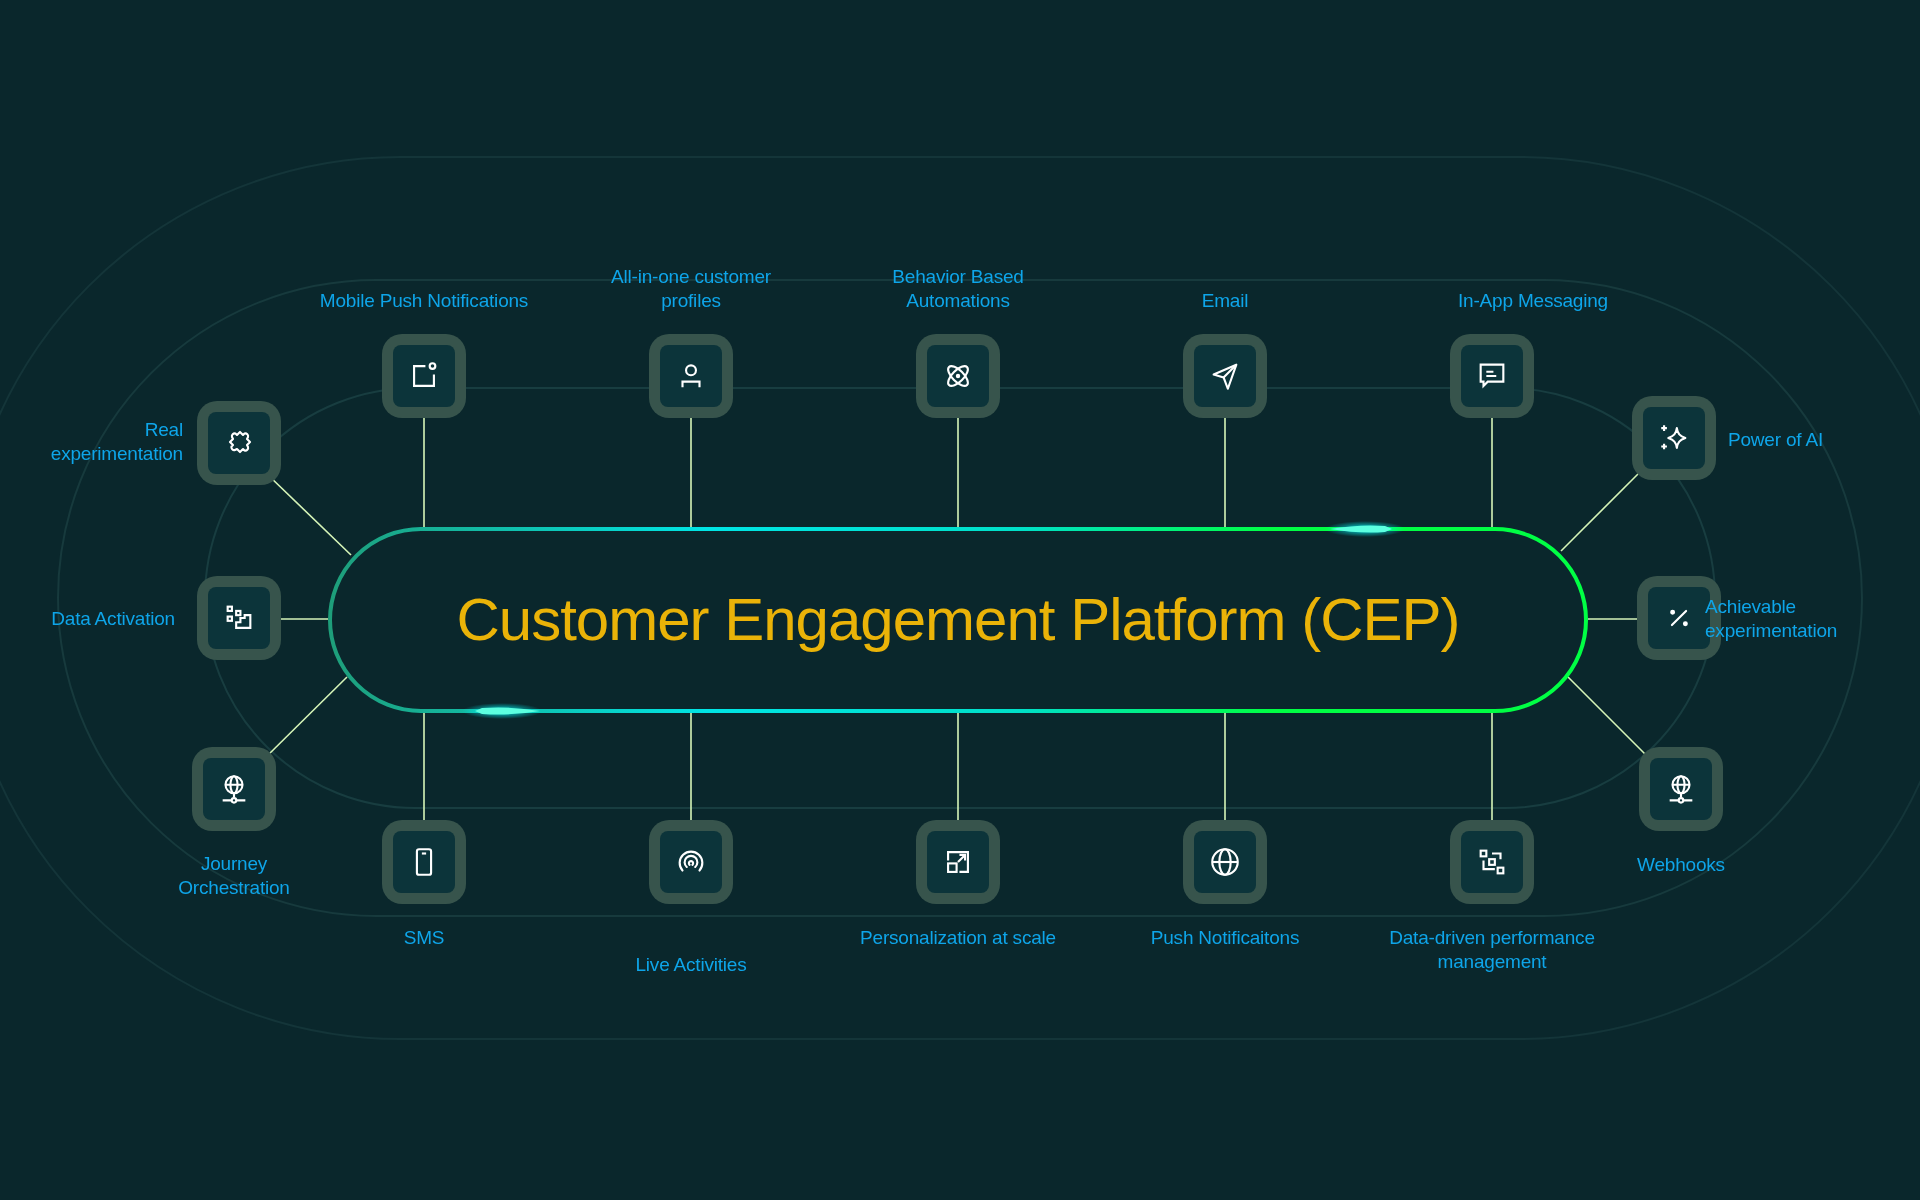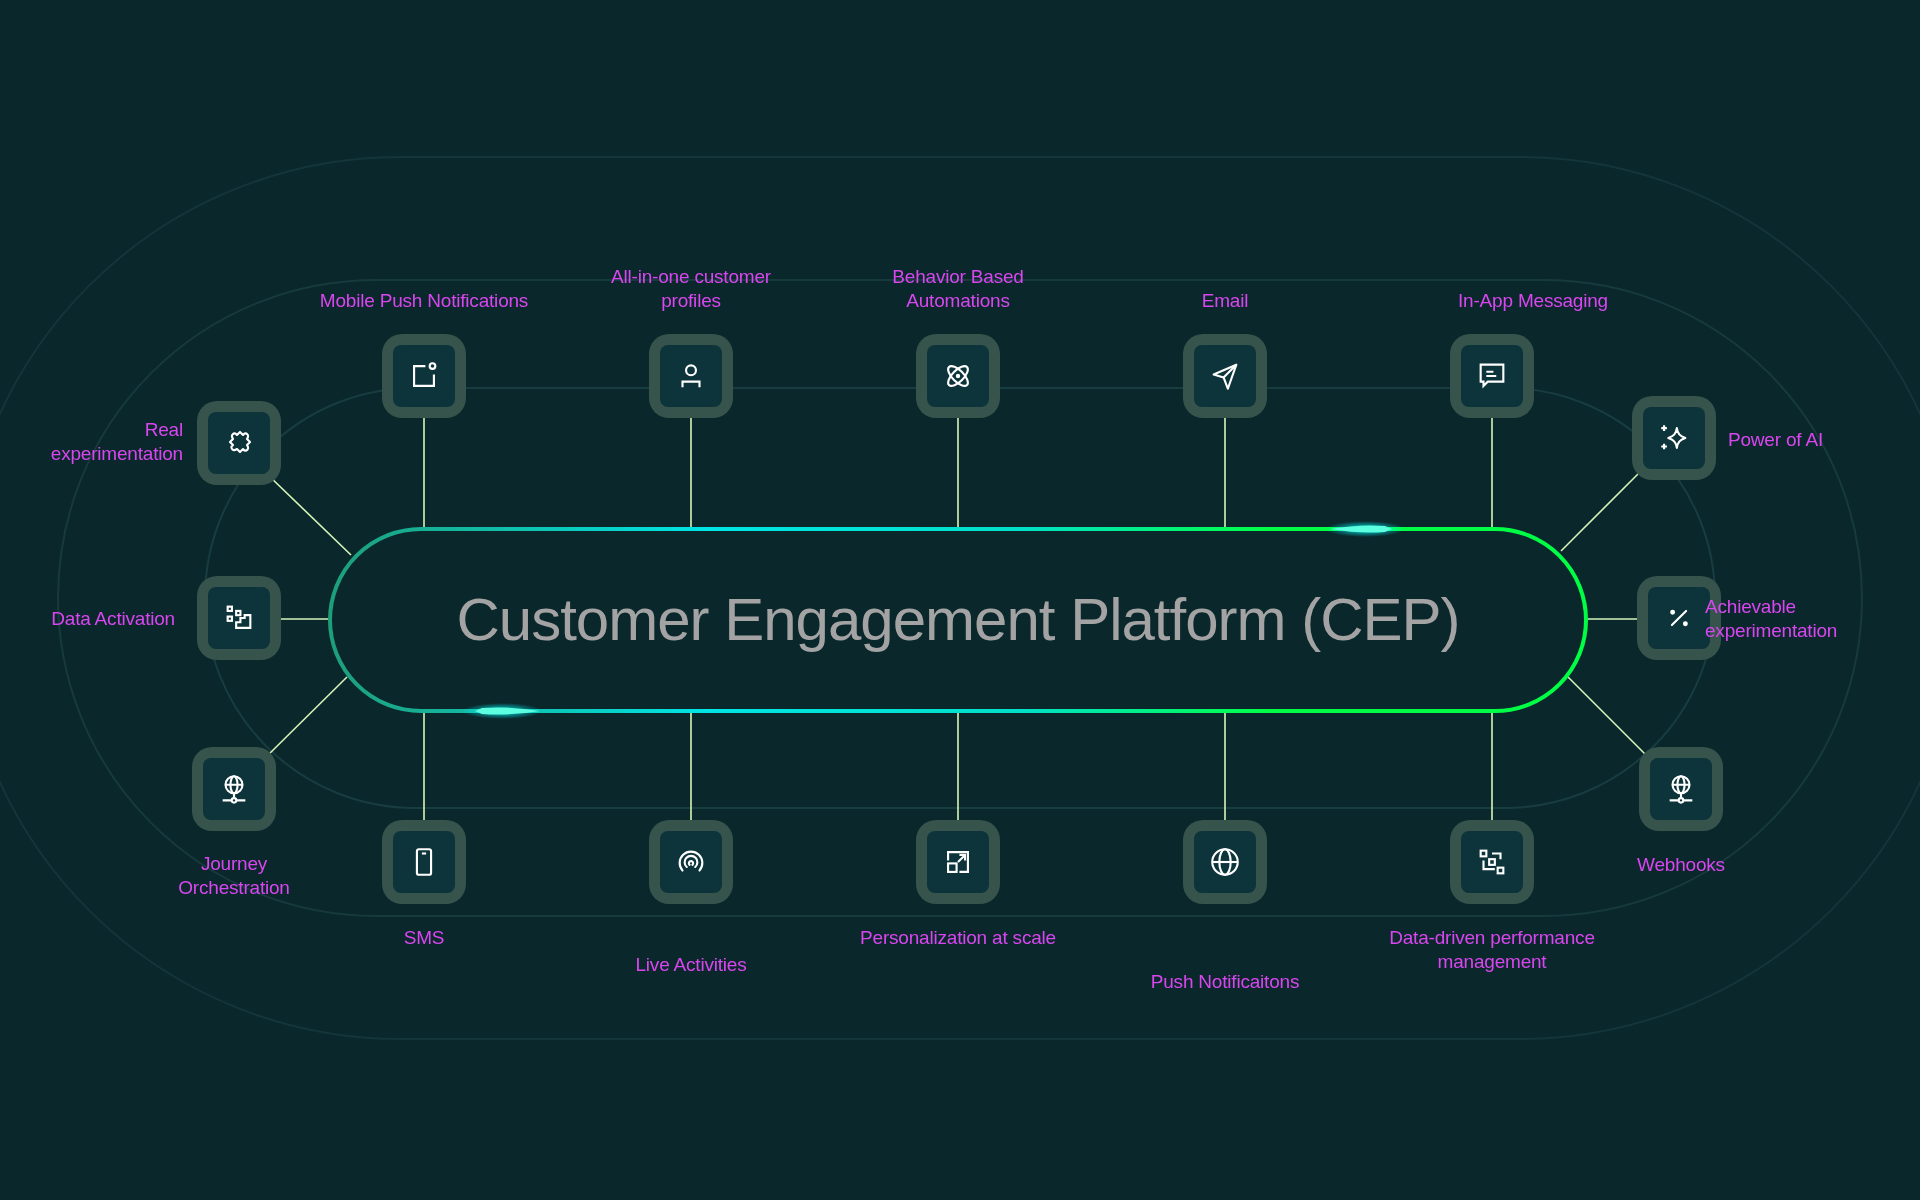--- a/index.html
+++ b/index.html
@@ -20,30 +20,30 @@
     padding:11px;
   }
   .node .inner {
     width:62px; height:62px; border-radius:8px;
     background:#0c343a;
     display:flex; align-items:center; justify-content:center;
   }
   .node svg { width:34px; height:34px; }
   .label {
     position:absolute; font-size:19px; line-height:24px;
-    color:#d946ef; white-space:nowrap; letter-spacing:-0.2px;
+    color:#0ea5e9; white-space:nowrap; letter-spacing:-0.2px;
   }
   .label.center { transform:translateX(-50%); text-align:center; }
   .label.right { text-align:right; }
   .label.left { text-align:left; }
   #title {
     position:absolute; left:328px; top:527px; width:1260px; height:184px;
     display:flex; align-items:center; justify-content:center;
     font-size:60px; font-weight:normal; letter-spacing:-1px;
-    color:#a3a3a3;
+    color:#eab308;
   }
 </style>
 </head>
 <body>
 
 <svg id="bg" viewBox="0 0 1920 1200" xmlns="http://www.w3.org/2000/svg">
   <defs>
     <linearGradient id="pillGrad" x1="0" y1="0" x2="1" y2="0">
       <stop offset="0" stop-color="#1e9e7a"></stop>
       <stop offset="0.3" stop-color="#00e5e5"></stop>
@@ -177,21 +177,21 @@
 
 <div class="node" style="left:1225px; top:862px;">
   <div class="inner">
       <svg viewBox="0 0 24 24" fill="none" stroke="#fff" stroke-width="1.5">
         <circle cx="12" cy="12" r="9"></circle>
         <ellipse cx="12" cy="12" rx="4" ry="9"></ellipse>
         <path d="M3 12h18"></path>
       </svg>
     </div>
 </div>
-<div class="label center" style="left:1225px; top:926px;margin-top:44px;">Push Notificaitons</div>
+<div class="label center" style="left:1225px; top:926px;">Push Notificaitons</div>
 
 <div class="node" style="left:1492px; top:862px;">
   <div class="inner">
       <svg viewBox="0 0 24 24" fill="none" stroke="#fff" stroke-width="1.5">
         <rect x="4" y="4" width="4" height="4"></rect>
         <rect x="10" y="10" width="4" height="4"></rect>
         <rect x="16" y="16" width="4" height="4"></rect>
         <path d="M12 6h6v4M6 11v6h8"></path>
       </svg>
     </div>

